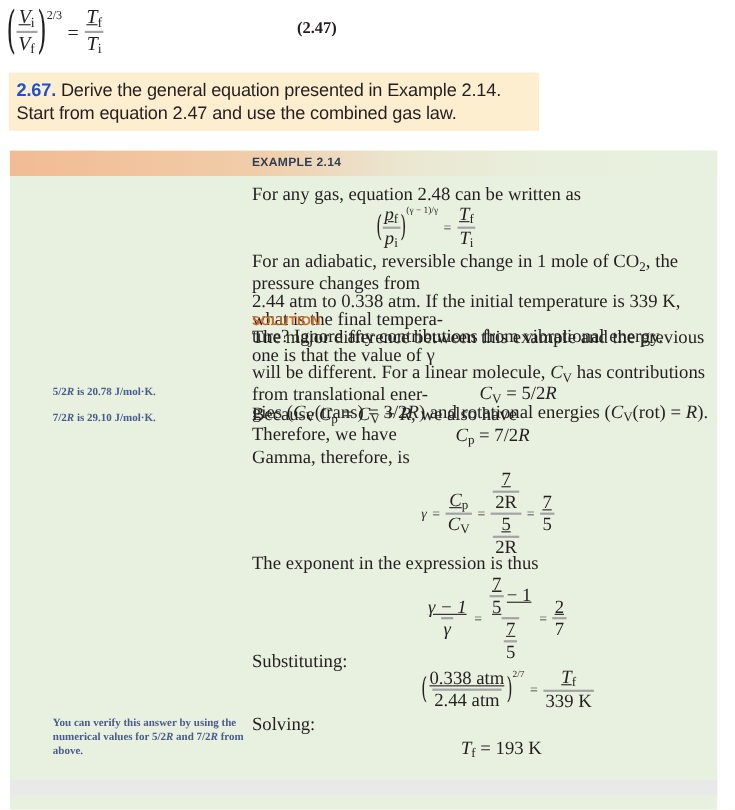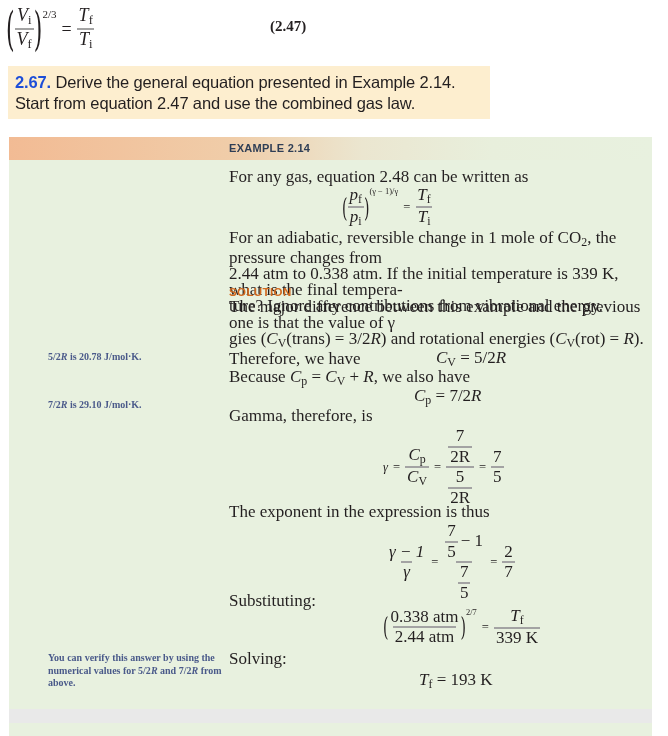--- a/index.html
+++ b/index.html
@@ -3,21 +3,21 @@
   <meta charset="utf-8">
   <style>
     * { margin: 0; padding: 0; box-sizing: border-box; }
     html, body { width: 668px; height: 736px; background: #ffffff; overflow: hidden; }
     body { position: relative; font-family: "Liberation Serif", "DejaVu Serif", serif; color: #231f20; }
 
     .abs { position: absolute; }
 
     
     .frac { display: inline-flex; flex-direction: column; align-items: center; vertical-align: middle; }
-    .frac .num { padding: 0 2px; line-height: 1.1; }
+    .frac .num { padding: 0 2px; line-height: 1.1; text-decoration: underline; }
     .frac .den { padding: 0 2px; line-height: 1.1; border-top: 2px solid #a3a3a3; }
     .it { font-style: italic; }
     .sub { font-size: 0.7em; vertical-align: -0.25em; font-style: normal; }
     .paren { font-weight: 200; transform: scaleY(1.9); display: inline-block; font-family: "DejaVu Serif", serif; }
     .op { padding: 0 5px; }
 
     
     #eq247 { left: 6px; top: 6px; height: 46px; display: flex; align-items: center; font-size: 18px; }
     #eq247 .paren { transform: scaleY(2.1); font-size: 22px; }
     #eq247-num { left: 270px; top: 18px; font-size: 15px; font-weight: bold; }
@@ -92,20 +92,21 @@
 
   <div class="abs body-text" style="left:220px; top:93px; width:420px;">
     <div><span>For an adiabatic, reversible change in 1 mole of CO</span><span class="sub">2</span><span>, the pressure changes from</span></div>
     <div>2.44 atm to 0.338 atm. If the initial temperature is 339 K, what is the final tempera-</div>
     <div>ture? Ignore any contributions from vibrational energy.</div>
   </div>
 
   <div class="abs solution-head" style="left:220px; top:149px;">SOLUTION</div>
   <div class="abs body-text" style="left:220px; top:162px; width:425px;">
     <div>The major difference between this example and the previous one is that the value of γ</div>
+    <div><span>will be different. For a linear molecule, </span><span class="it">C</span><span class="sub it">V</span><span> has contributions from translational ener-</span></div>
     <div><span>gies (</span><span class="it">C</span><span class="sub it">V</span><span>(trans) = 3/2</span><span class="it">R</span><span>) and rotational energies (</span><span class="it">C</span><span class="sub it">V</span><span>(rot) = </span><span class="it">R</span><span>). Therefore, we have</span></div>
   </div>
 
   <div class="abs body-text" style="left:427px; top:213px;">
     <span class="it">C</span><span class="sub it">V</span> <span>= 5/2</span><span class="it">R</span>
   </div>
 
   <div class="abs body-text" style="left:220px; top:232px;">
     <span>Because </span><span class="it">C</span><span class="sub it">p</span><span> = </span><span class="it">C</span><span class="sub it">V</span><span> + </span><span class="it">R</span><span>, we also have</span>
   </div>
@@ -189,21 +190,21 @@
   <div class="abs body-text" style="left:220px; top:514px;">Solving:</div>
 
   <div class="abs body-text" style="left:410px; top:535px;">
     <span class="it">T</span><span class="sub">f</span> <span>= 193 K</span>
   </div>
 
 
   <div class="abs sidenote" style="left:39px; top:214px;">
     <span>5/2</span><span class="it">R</span><span> is 20.78 J/mol·K.</span>
   </div>
-  <div class="abs sidenote" style="left:39px; top:262px;">
+  <div class="abs sidenote" style="left:39px; top:238px;">
     <span>7/2</span><span class="it">R</span><span> is 29.10 J/mol·K.</span>
   </div>
   <div class="abs sidenote" style="left:39px; top:515px; width:180px;">
     <div>You can verify this answer by using the</div>
     <div><span>numerical values for 5/2</span><span class="it">R</span><span> and 7/2</span><span class="it">R</span><span> from</span></div>
     <div>above.</div>
   </div>
 
   <div id="example-footer"></div>
 </div>

